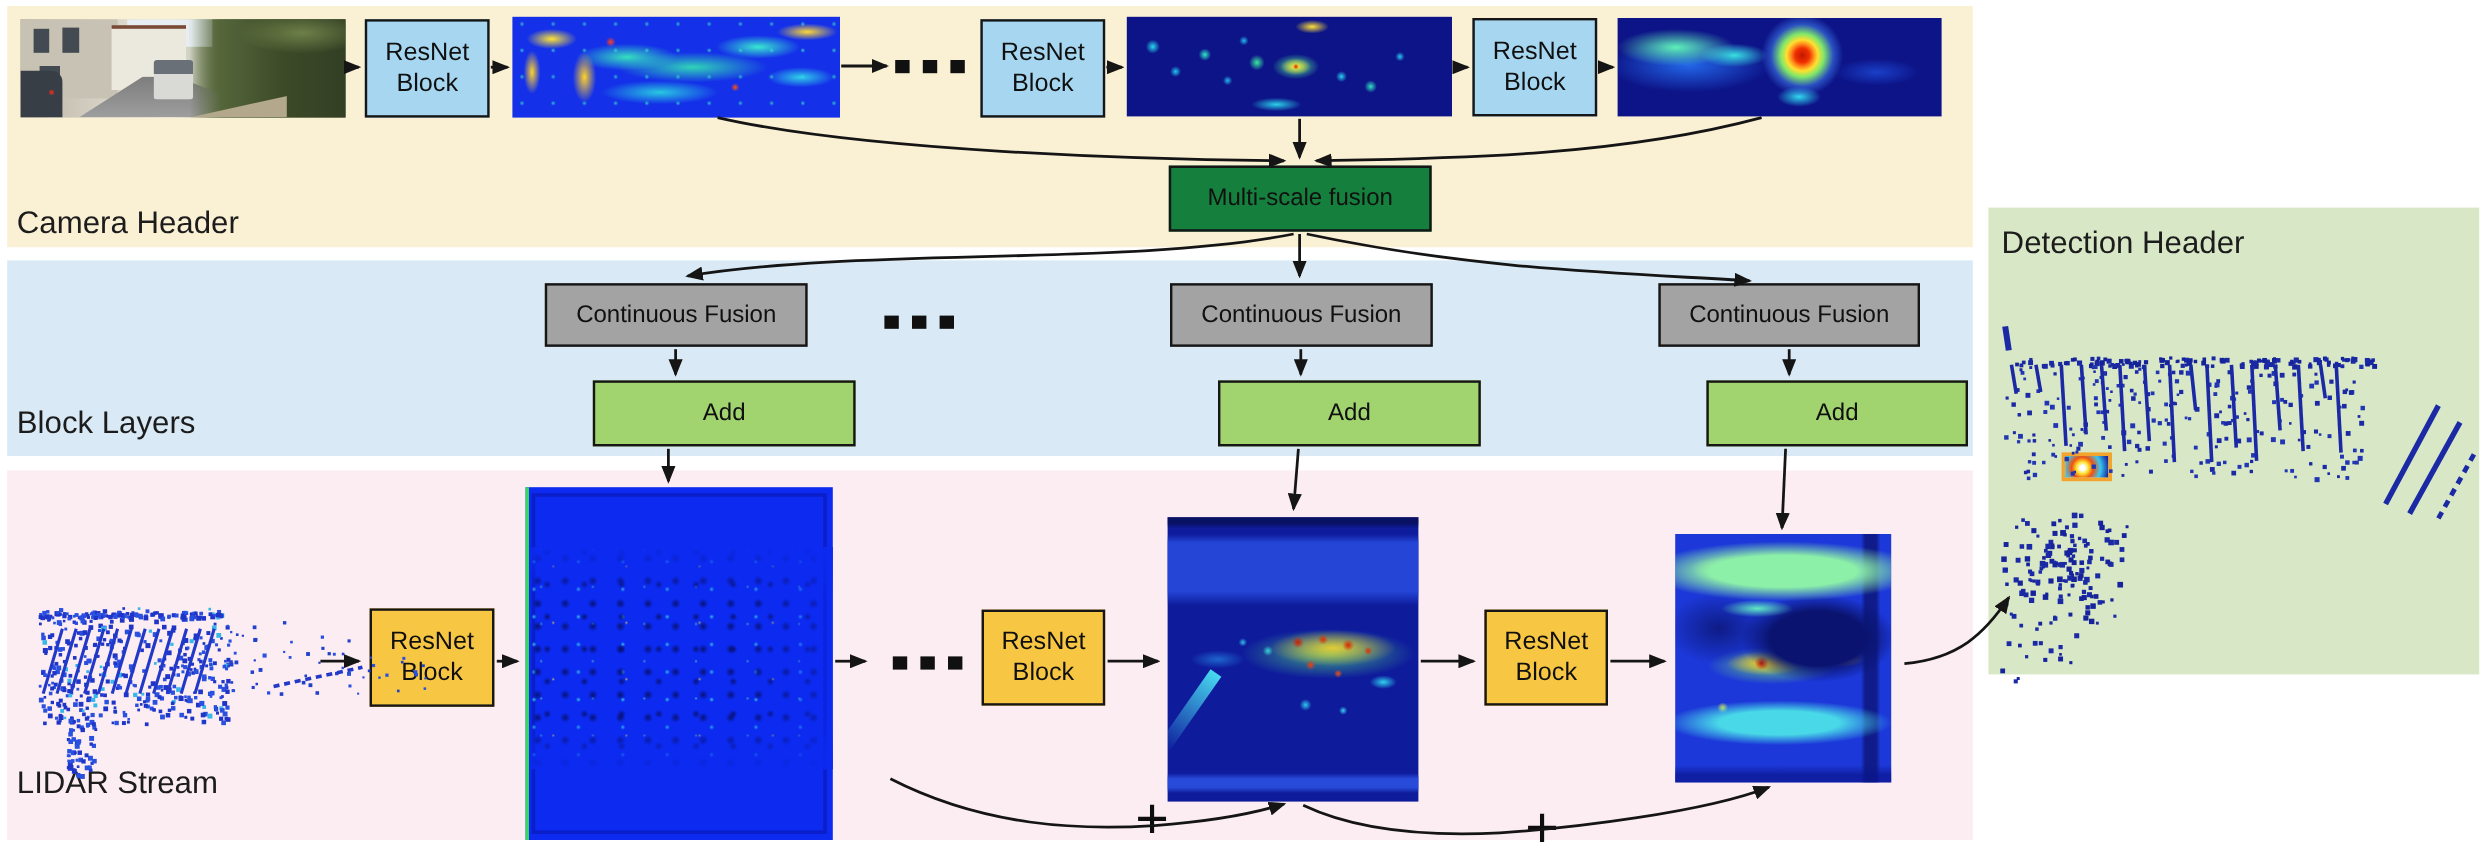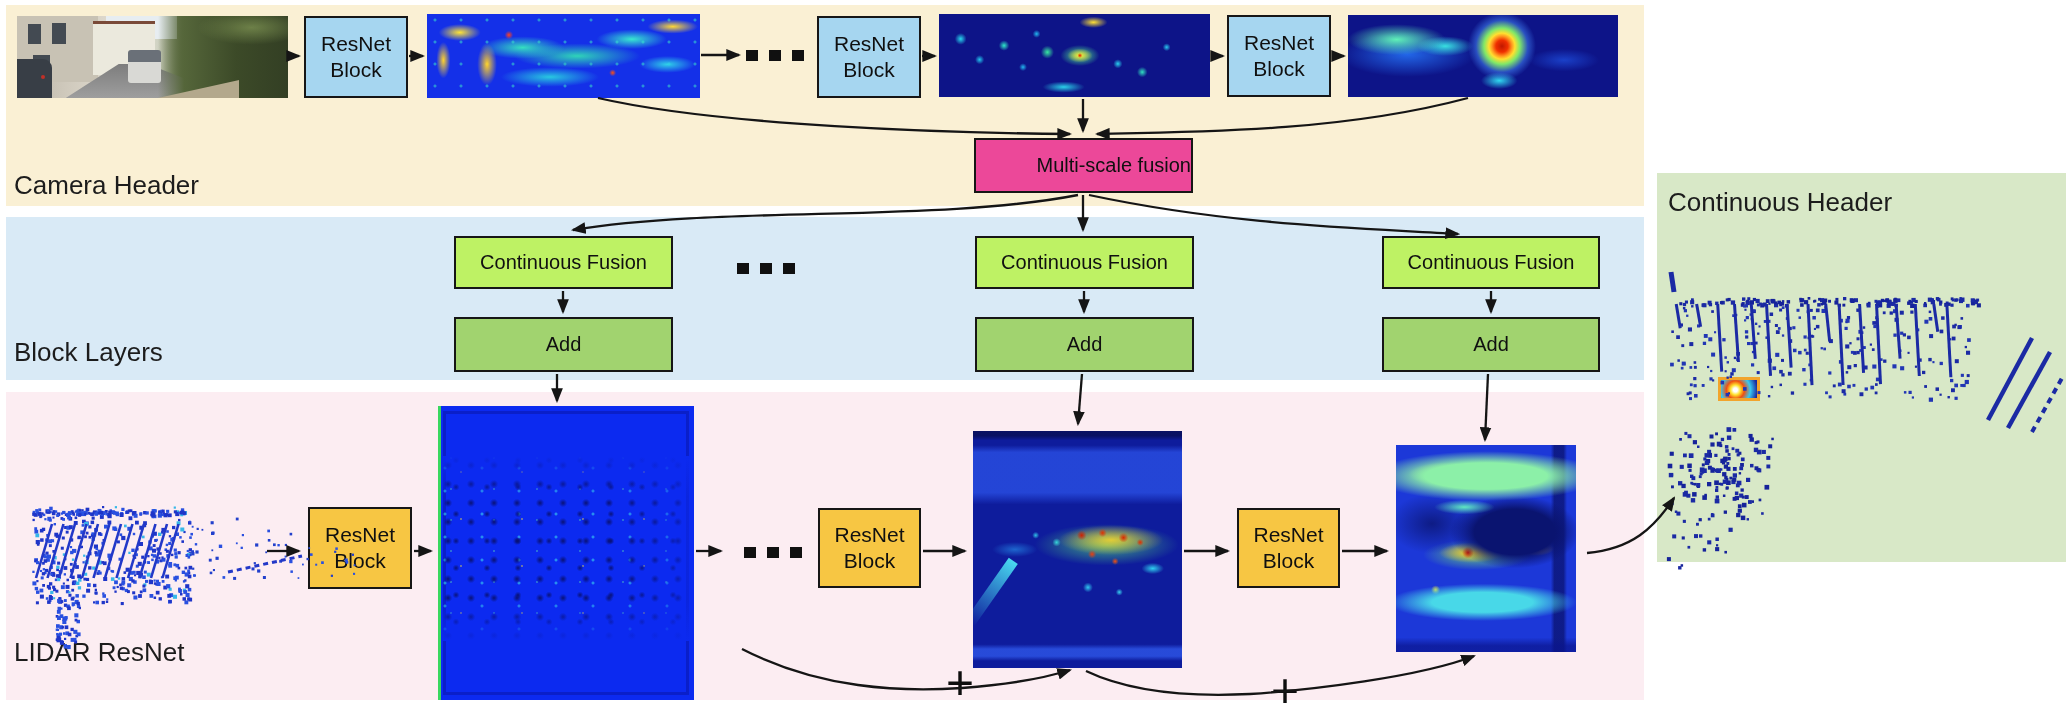--- a/index.html
+++ b/index.html
@@ -11,23 +11,23 @@
   .panel-lidar{left:6px;top:392px;width:1638px;height:308px;background:#fcedf2;}
   .panel-detection{left:1657px;top:173px;width:409px;height:389px;background:#d8e8c7;}
   .plabel{position:absolute;font-size:26px;color:#1c1c1c;white-space:nowrap;}
 
   .node{position:absolute;display:flex;align-items:center;justify-content:center;
         text-align:center;border:2px solid #161616;font-size:20px;color:#101010;
         box-sizing:border-box;line-height:1.25;}
   .rn{width:104px;height:82px;font-size:21px;padding:16px 6px;}
   .rn-cam{background:#a6d6f0;}
   .rn-lid{background:#f7c643;}
-  .msf{background:#ec4899;justify-content:flex-end;}
-  .cf{background:#bef264;}
-  .addbox{background:#a1d36f;}
+  .msf{background:#15803d;}
+  .cf{background:#a3a3a3;}
+  .addbox{background:#a1d36f;margin-left:40px;}
 
   .fmap{position:absolute;}
 
   
   .photo{left:17px;top:16px;width:271px;height:82px;overflow:hidden;
     background:linear-gradient(90deg,#b9b3a6 0%,#cfc9bc 18%,#ded9cd 34%,#e8e4d9 46%,#cfd2c2 52%,#5c6b40 62%,#47552f 78%,#3e4a2b 100%);}
   .photo .sky{position:absolute;left:33%;top:0;width:26%;height:28%;background:#e7edf1;}
   .photo .bldg{position:absolute;left:0;top:0;width:30%;height:80%;background:#c8c2b4;}
   .photo .win{position:absolute;background:#434a52;}
   .photo .house{position:absolute;left:28%;top:6%;width:23%;height:62%;background:#ebe9dd;border-top:3px solid #7a4a38;}
@@ -147,22 +147,22 @@
 
 <div class="stage">
 
   <div class="panel panel-camera"></div>
   <div class="panel panel-fusion"></div>
   <div class="panel panel-lidar"></div>
   <div class="panel panel-detection"></div>
 
   <div class="plabel" style="left:14px;top:170px;">Camera Header</div>
   <div class="plabel" style="left:14px;top:337px;">Block Layers</div>
-  <div class="plabel" style="left:14px;top:637px;">LIDAR ResNet</div>
-  <div class="plabel" style="left:1668px;top:187px;">Continuous Header</div>
+  <div class="plabel" style="left:14px;top:637px;">LIDAR Stream</div>
+  <div class="plabel" style="left:1668px;top:187px;">Detection Header</div>
 
   <div class="fmap photo">
     <div class="sky"></div>
     <div class="bldg"></div>
     <div class="win" style="left:4%;top:10%;width:5%;height:24%;"></div>
     <div class="win" style="left:13%;top:8%;width:5%;height:26%;"></div>
     <div class="win" style="left:6%;top:48%;width:6%;height:22%;"></div>
     <div class="house"></div>
     <div class="road"></div>
     <div class="hedge"></div>

